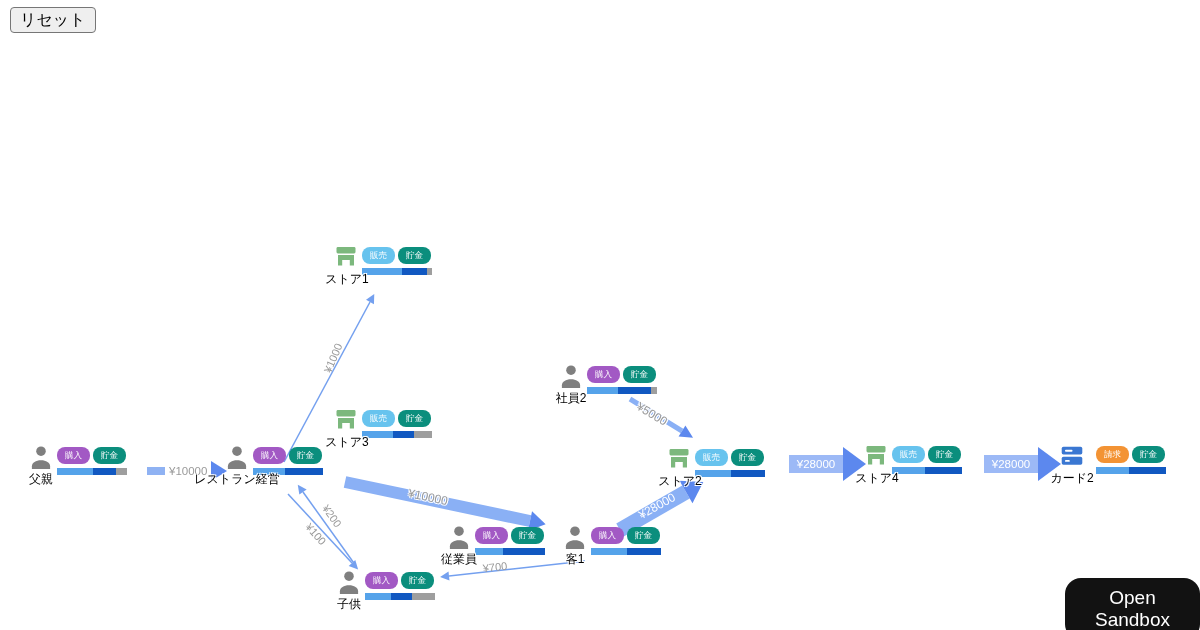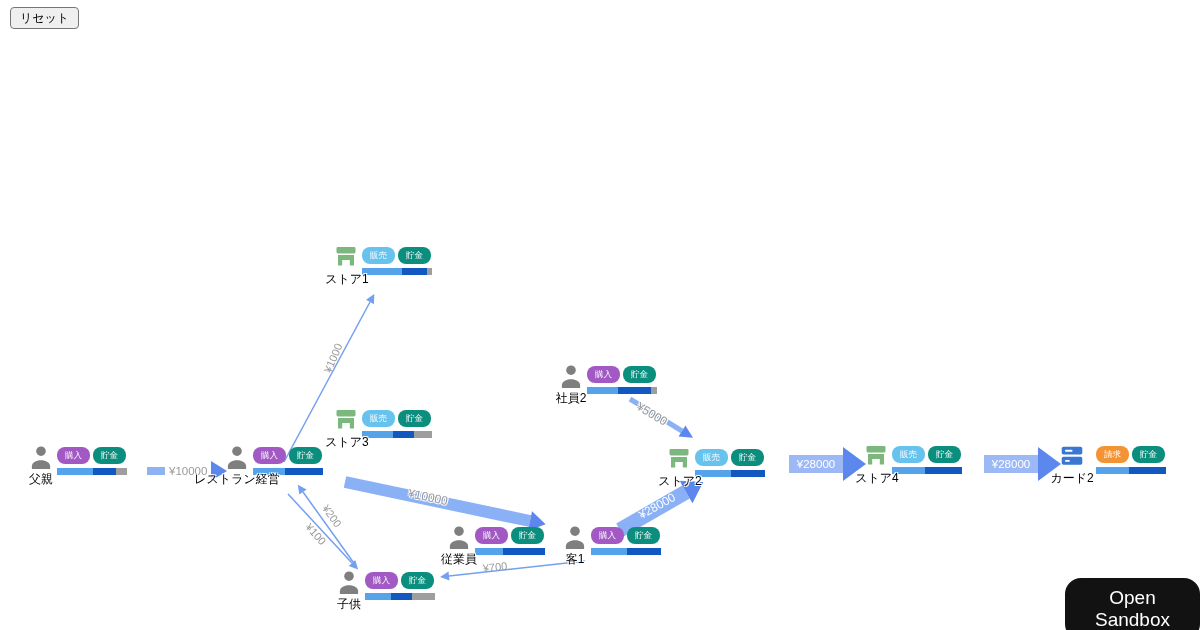--- a/index.html
+++ b/index.html
@@ -1,18 +1,18 @@
 <!DOCTYPE html>
 <html><head>
 <meta charset="utf-8">
 <style>
   html,body{margin:0;padding:0;background:#fff;}
   #stage{position:relative;width:1200px;height:630px;background:#fff;overflow:hidden;
          font-family:"Liberation Sans",sans-serif;}
-  #reset-btn{position:absolute;left:10px;top:7px;z-index:10;font-size:12px;line-height:1;
+  #reset-btn{position:absolute;left:10px;top:7px;z-index:10;font-size:16px;line-height:1;
              padding:4px 9px;background:#efefef;border:1px solid #767676;border-radius:4px;color:#000;}
   #sandbox-btn{position:absolute;left:1065px;top:578px;z-index:10;background:#121212;color:#fff;
                font-size:19px;padding:9px 13px;border-radius:16px;border:none;}
   #arrow-canvas{position:absolute;left:0;top:0;z-index:1;}
   .node{position:absolute;z-index:3;}
   .nicon{position:absolute;left:0;top:0;}
   .badges{position:absolute;top:3px;display:flex;gap:3px;}
   .badge{height:17px;line-height:17px;padding:0 8px;border-radius:8px;color:#fff;
          font-size:8.5px;border:none;white-space:nowrap;cursor:pointer;}
   .bar{position:absolute;top:24px;width:70px;height:7px;display:flex;}

